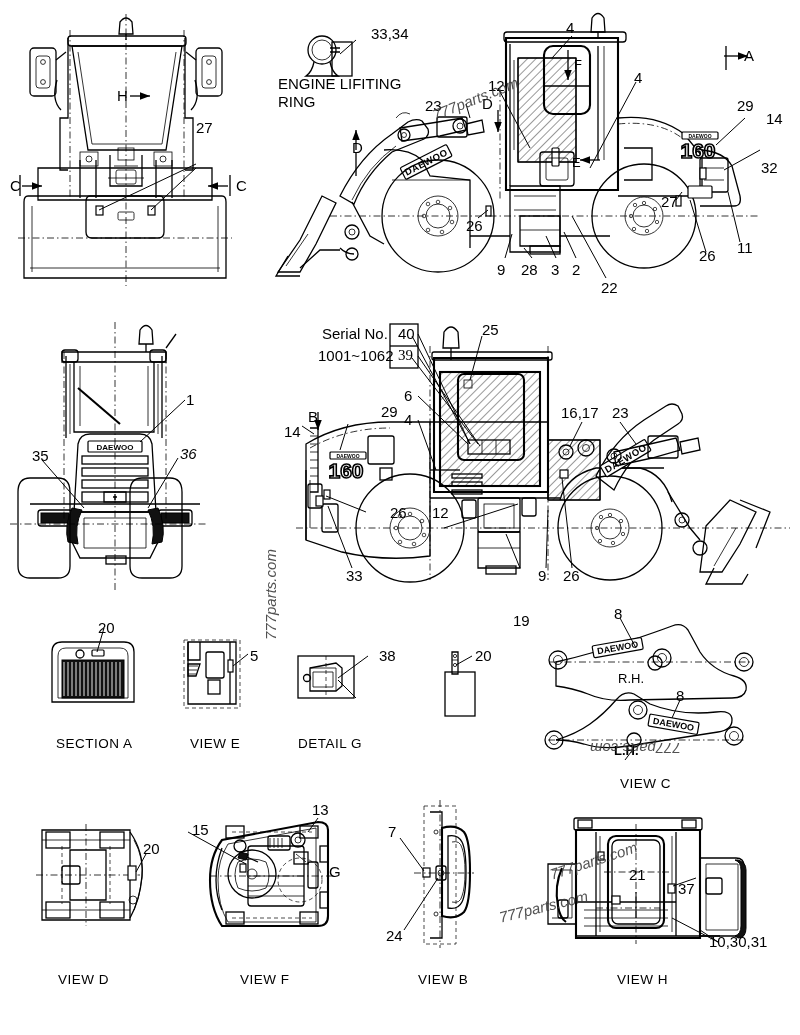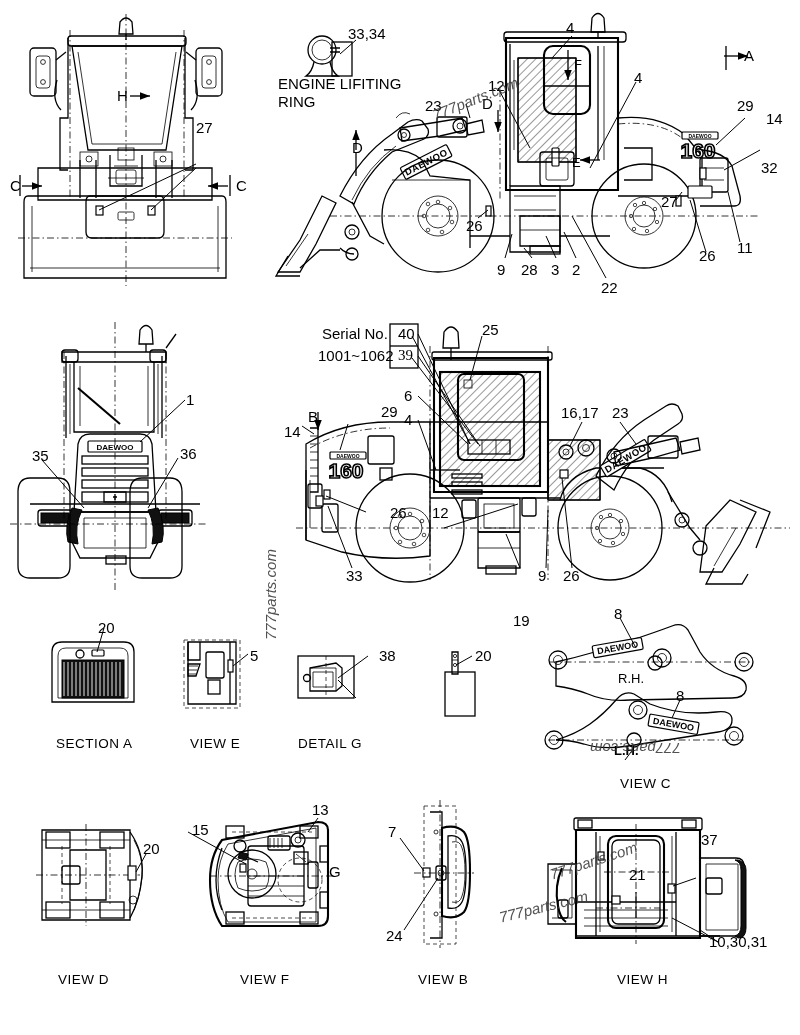--- a/index.html
+++ b/index.html
@@ -682,21 +682,21 @@
     </g>
 
     <g>
       <rect class="med" x="390" y="324" width="28" height="44"></rect>
       <line class="med" x1="390" y1="346" x2="418" y2="346"></line>
       <path class="lead" d="M418,334 L470,444"></path>
       <path class="lead" d="M418,356 L480,446"></path>
     </g>
   </svg>
 
-  <div class="lbl" style="left:348px;top:26px;">33,34</div>
+  <div class="lbl" style="left:371px;top:26px;">33,34</div>
   <div class="lbl" style="left:278px;top:76px;">ENGINE LIFITING</div>
   <div class="lbl" style="left:278px;top:94px;">RING</div>
 
   <div class="lbl" style="left:196px;top:120px;">27</div>
   <div class="lbl" style="left:117px;top:88px;">H</div>
   <div class="lbl" style="left:10px;top:178px;">C</div>
   <div class="lbl" style="left:236px;top:178px;">C</div>
 
   <div class="lbl" style="left:566px;top:20px;">4</div>
   <div class="lbl" style="left:634px;top:70px;">4</div>
@@ -720,21 +720,21 @@
   <div class="lbl sm" style="left:572px;top:156px;">E</div>
   <div class="lbl sm" style="left:574px;top:58px;">F</div>
 
   <div class="lbl" style="left:322px;top:326px;">Serial No.</div>
   <div class="lbl" style="left:318px;top:348px;">1001~1062</div>
   <div class="lbl" style="left:398px;top:326px;">40</div>
   <div class="lbl" style="left:398px;top:348px;font-family:Liberation Serif, serif;">39</div>
 
   <div class="lbl" style="left:186px;top:392px;">1</div>
   <div class="lbl" style="left:32px;top:448px;">35</div>
-  <div class="lbl" style="left:180px;top:446px;">36</div>
+  <div class="lbl" style="left:180px;top:446px;font-style:italic;">36</div>
 
   <div class="lbl" style="left:482px;top:322px;">25</div>
   <div class="lbl" style="left:404px;top:388px;">6</div>
   <div class="lbl" style="left:404px;top:412px;">4</div>
   <div class="lbl" style="left:381px;top:404px;">29</div>
   <div class="lbl" style="left:284px;top:424px;">14</div>
   <div class="lbl" style="left:390px;top:505px;">26</div>
   <div class="lbl" style="left:346px;top:568px;">33</div>
   <div class="lbl" style="left:432px;top:505px;">12</div>
   <div class="lbl" style="left:513px;top:568px;margin-top:45px;">19</div>
@@ -767,21 +767,21 @@
   <div class="lbl" style="left:192px;top:822px;">15</div>
   <div class="lbl" style="left:312px;top:802px;">13</div>
   <div class="lbl" style="left:329px;top:864px;">G</div>
   <div class="lbl vw" style="left:240px;top:973px;">VIEW  F</div>
 
   <div class="lbl" style="left:388px;top:824px;">7</div>
   <div class="lbl" style="left:386px;top:928px;">24</div>
   <div class="lbl vw" style="left:418px;top:973px;">VIEW  B</div>
 
   <div class="lbl" style="left:629px;top:867px;">21</div>
-  <div class="lbl" style="left:678px;top:832px;margin-left:23px;">37</div>
+  <div class="lbl" style="left:678px;top:881px;">37</div>
   <div class="lbl" style="left:709px;top:934px;">10,30,31</div>
   <div class="lbl vw" style="left:617px;top:973px;">VIEW  H</div>
 
   <div class="wm" style="left:430px;top:90px;transform:rotate(-22deg);">777parts.com</div>
   <div class="wm" style="left:262px;top:640px;transform:rotate(-90deg);transform-origin:left top;">777parts.com</div>
   <div class="wm" style="left:590px;top:740px;transform:rotate(180deg);">777parts.com</div>
   <div class="wm" style="left:498px;top:898px;transform:rotate(-14deg);">777parts.com</div>
   <div class="wm" style="left:548px;top:852px;transform:rotate(-18deg);">777parts.com</div>
 
 </div>

